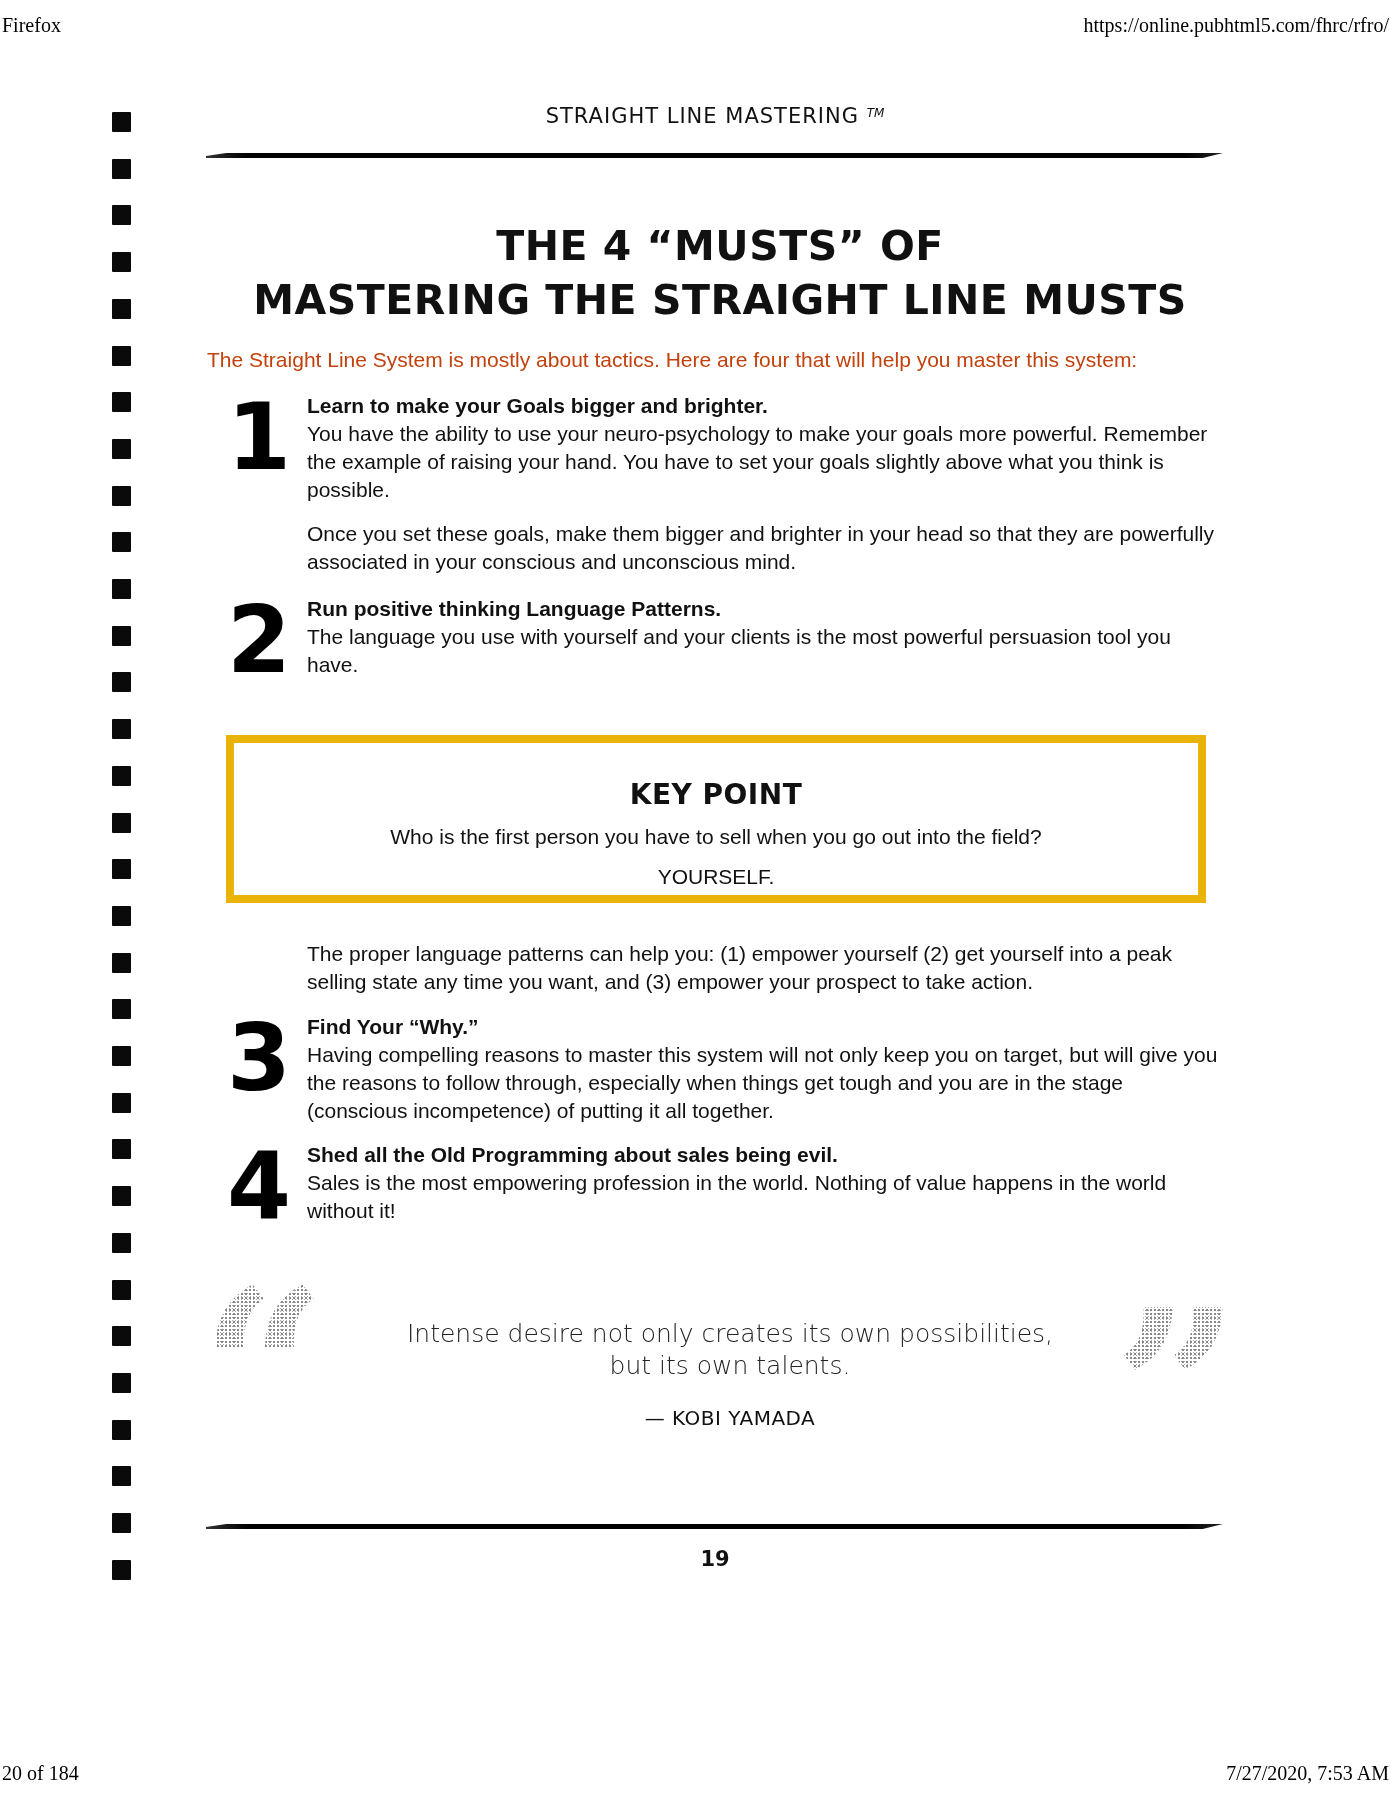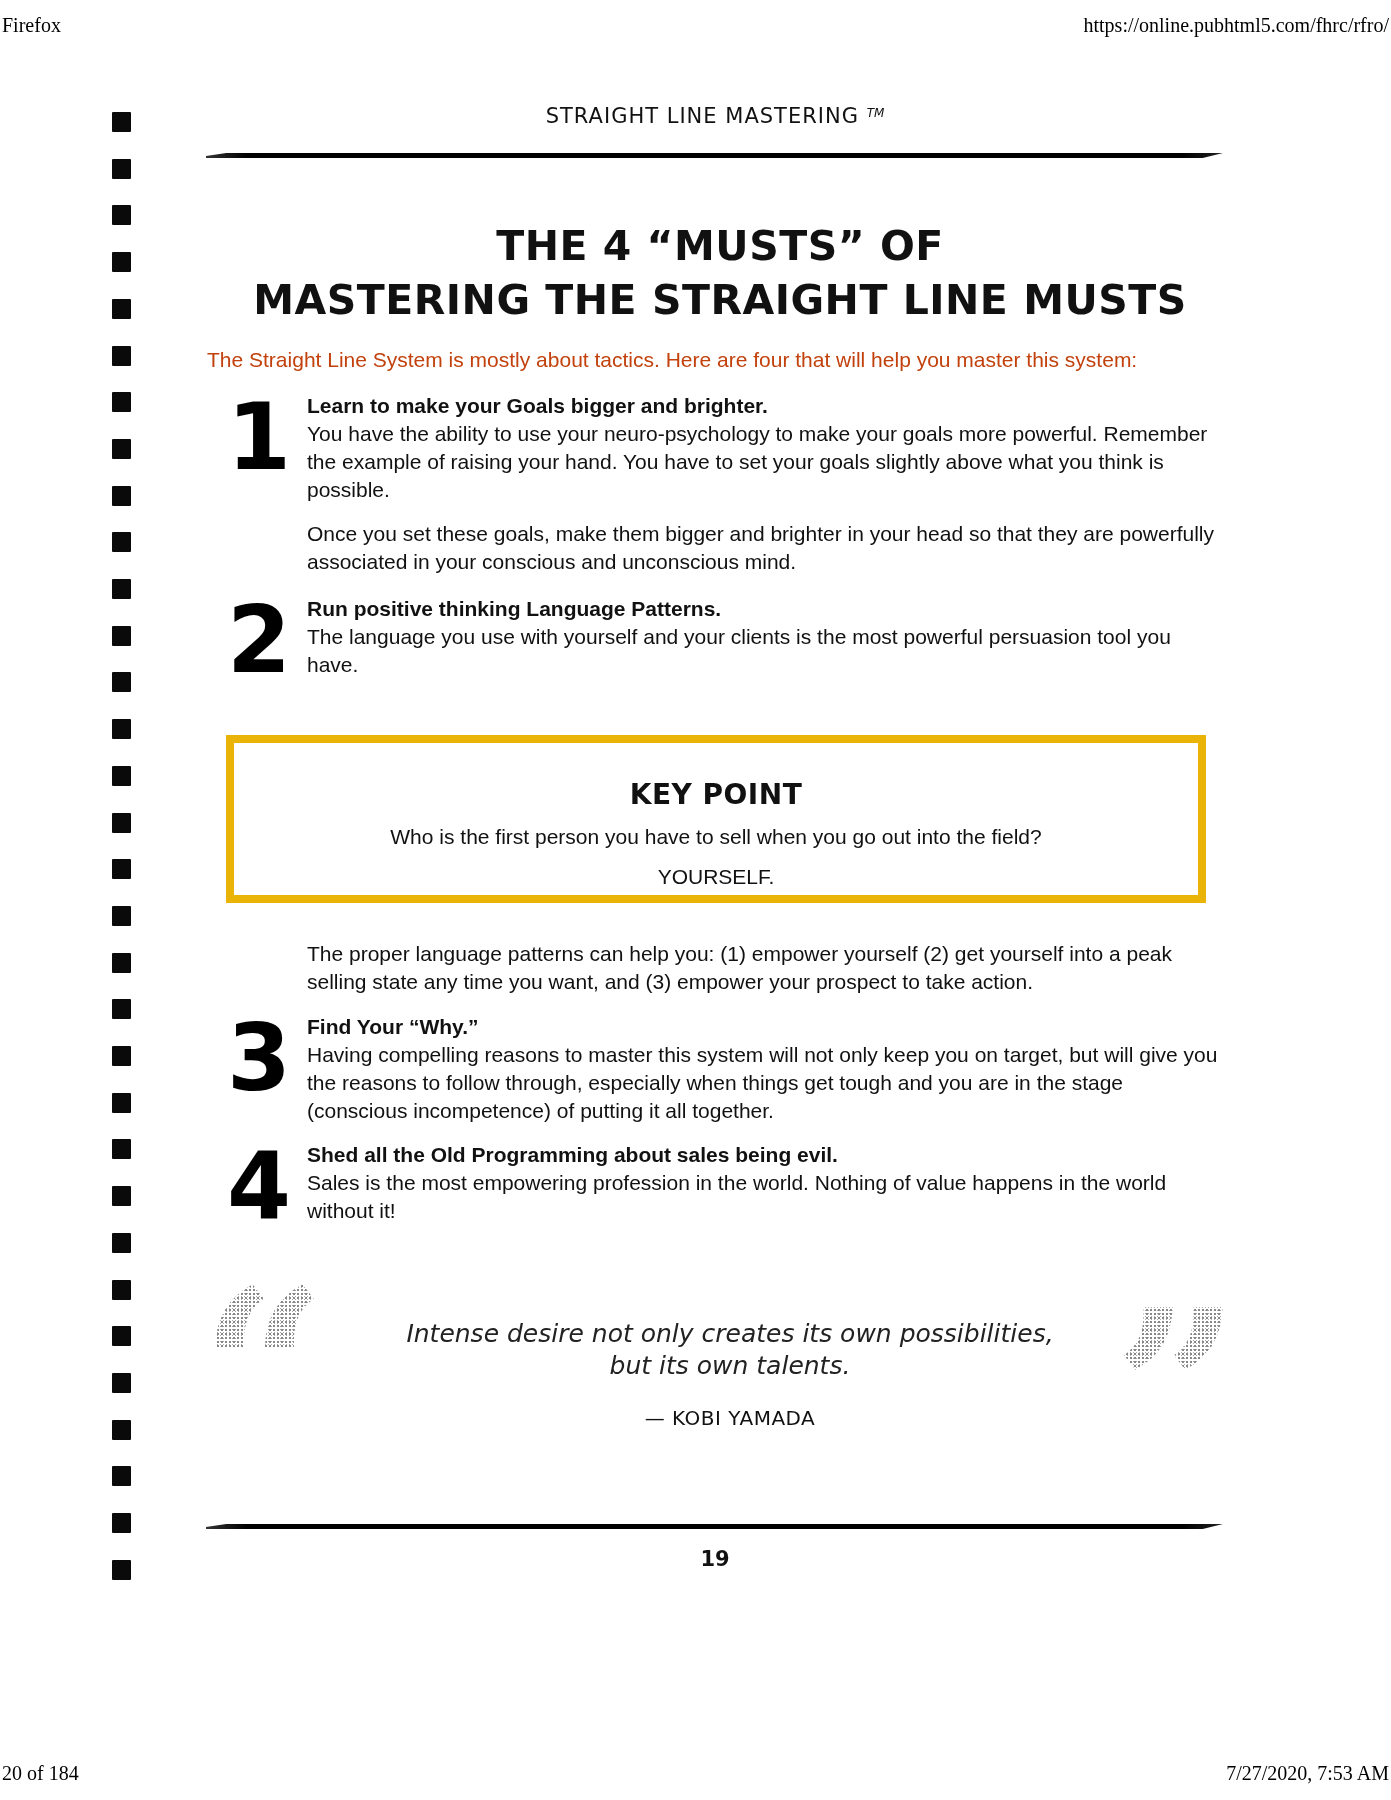--- a/index.html
+++ b/index.html
@@ -75,21 +75,21 @@
     color: transparent;
     background-image: radial-gradient(#888 0.8px, transparent 1.2px), radial-gradient(#aaa 0.6px, transparent 1px);
     background-size: 4px 4px, 3px 3px;
     background-position: 0 0, 1px 2px;
     -webkit-background-clip: text; background-clip: text;
   }
   .qmark.open { left: -10px; }
   .qmark.close { right: -10px; top: -30px; }
   .quote-text {
     position: absolute; left: 110px; width: 820px; top: 8px; text-align: center;
-    font-family: "DejaVu Sans", sans-serif; font-style: italic; font-size: 25px; line-height: 32px;
+    font-family: "DejaVu Sans", sans-serif; font-size: 25px; line-height: 32px;
     color: #222; font-weight: 300;
   }
   .quote-author {
     position: absolute; left: 110px; width: 820px; top: 96px; text-align: center;
     font-family: "DejaVu Sans", sans-serif; font-size: 20px; letter-spacing: 0.5px; color: #111;
   }
 
   .page-number {
     position: absolute; top: 1547px; left: 0; width: 1430px; text-align: center;
     font-family: "DejaVu Sans", sans-serif; font-weight: bold; font-size: 21px; color: #111;

